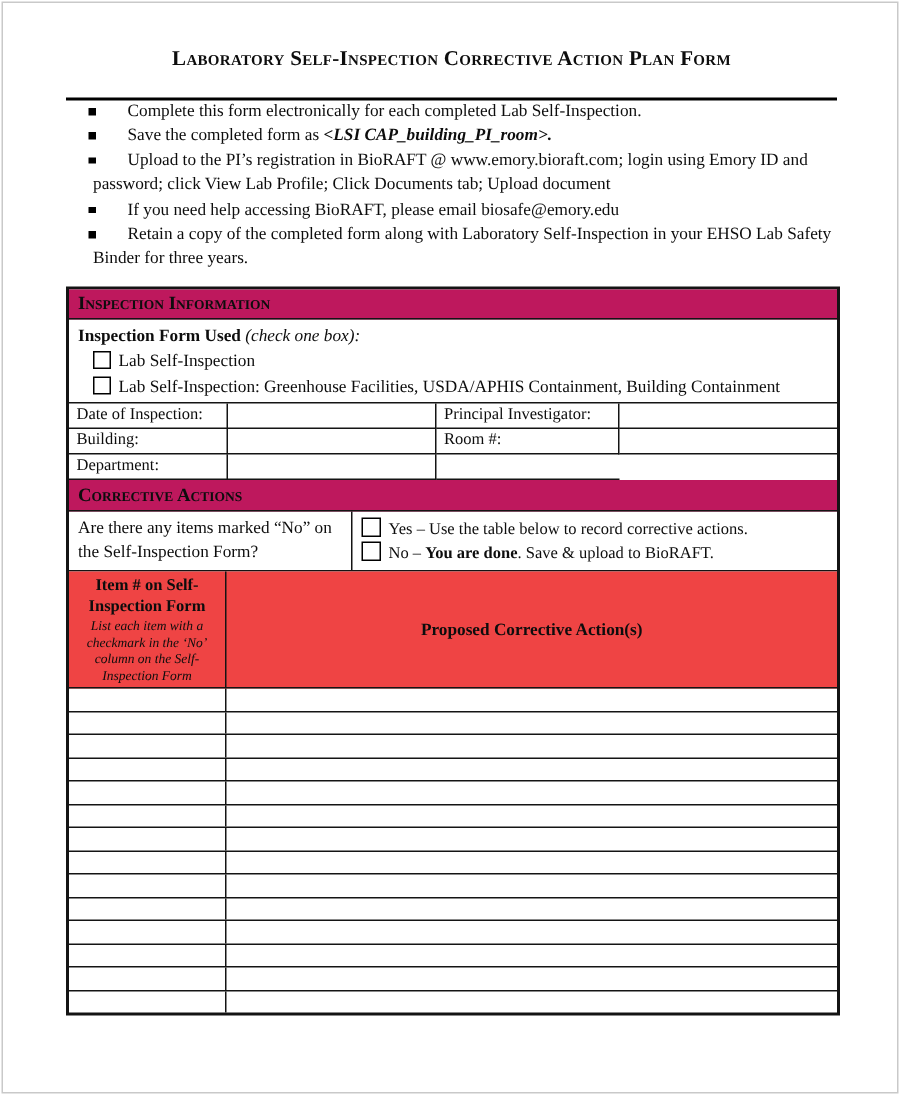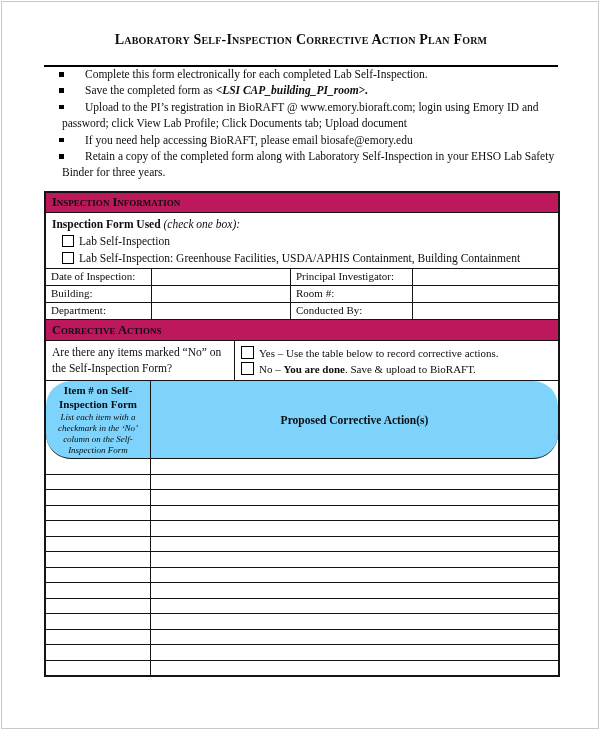--- a/index.html
+++ b/index.html
@@ -45,21 +45,21 @@
   .fields .cell{height:15px;padding:1px 0 0 5px;border-bottom:1.5px solid #141414;overflow:hidden;white-space:nowrap;}
   .fields .cell.br{border-right:1.5px solid #141414;}
 
   .yesno{display:grid;grid-template-columns:189px 1fr;border-bottom:1.5px solid #141414;}
   .q-cell{border-right:1.5px solid #141414;padding:4px 6px 2px 6px;font-size:11.5px;line-height:15.5px;}
   .a-cell{padding:4px 0 3px 6px;font-size:11px;line-height:16px;}
   .a-line{white-space:nowrap;}
   .a-cell .cb{width:11px;height:11px;vertical-align:-2px;}
   .no-bold{font-weight:bold;}
 
-  .ca-header{display:grid;grid-template-columns:105px 1fr;background:#7dd3fc;border-bottom:1.5px solid #141414;height:77px;border-radius:25px;}
+  .ca-header{display:grid;grid-template-columns:105px 1fr;background:#ef4444;border-bottom:1.5px solid #141414;height:77px;}
   .ca-h1{border-right:1.5px solid #141414;text-align:center;padding:3px 3px 0 3px;}
   .ca-h1-title{font-weight:bold;font-size:11px;line-height:13.5px;}
   .ca-h1-note{font-style:italic;font-size:9px;line-height:11px;margin-top:1px;}
   .ca-h2{display:flex;align-items:center;justify-content:center;font-weight:bold;font-size:11.5px;}
 
   .ca-row{display:grid;grid-template-columns:105px 1fr;height:14.5px;border-bottom:1.5px solid #141414;}
   .ca-row:last-child{border-bottom:none;}
   .ca-row .c1{border-right:1.5px solid #141414;}
 </style>
 </head>
@@ -107,21 +107,20 @@
     <div class="cell br">Principal Investigator:</div>
     <div class="cell"></div>
 
     <div class="cell br">Building:</div>
     <div class="cell br"></div>
     <div class="cell br">Room #:</div>
     <div class="cell"></div>
 
     <div class="cell br">Department:</div>
     <div class="cell br"></div>
-    <div class="cell br">Conducted By:</div>
     <div class="cell"></div>
   </div>
 
   <div class="sec-header second">Corrective Actions</div>
 
   <div class="yesno">
     <div class="q-cell">Are there any items marked “No” on the Self-Inspection Form?</div>
     <div class="a-cell">
       <div class="a-line">
         <span class="cb"></span><span>Yes – Use the table below to record corrective actions.</span>

